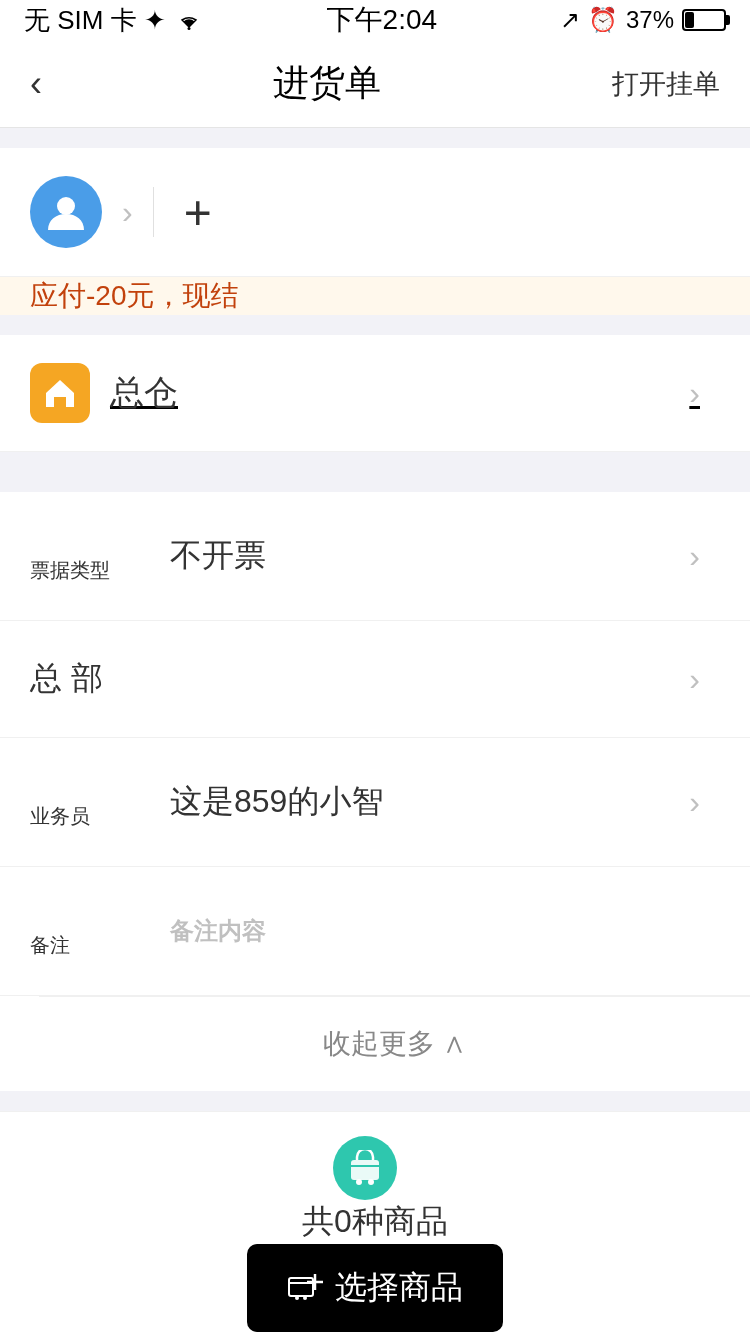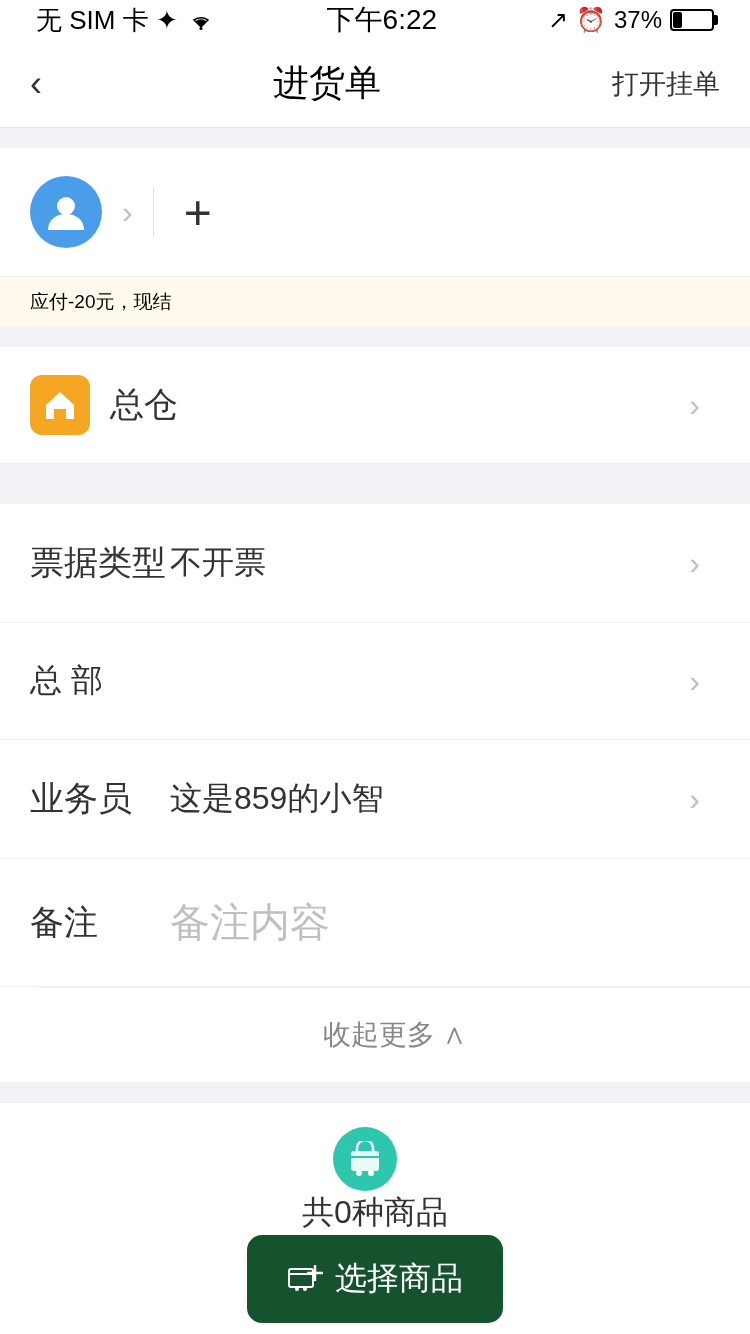--- a/index.html
+++ b/index.html
@@ -13,21 +13,21 @@
     }
 
     
     .status-bar {
       width: 750px;
       height: 40px;
       background: #fff;
       display: flex;
       align-items: center;
       justify-content: space-between;
-      padding: 0 36px;
+      padding: 0 24px;
       font-size: 26px;
       color: #000;
     }
     .status-left {
       display: flex;
       align-items: center;
       gap: 8px;
     }
     .status-center {
       font-size: 28px;
@@ -149,32 +149,33 @@
     .add-btn {
       font-size: 48px;
       color: #333;
       cursor: pointer;
       padding: 0 10px;
     }
 
     
     .notice-bar {
       background: #fff8ec;
-      padding: 12px 30px;
-      font-size: 19px;
-      color: #000000;
+      padding: 0 30px;
+      font-size: 28px;
+      color: #c2410c;
     }
 
     
     .warehouse-row {
       display: flex;
       align-items: center;
       padding: 28px 30px;
       background: #fff;
       border-bottom: 1px solid #f0f0f0;
+      text-decoration: underline;
     }
     .warehouse-icon {
       width: 60px;
       height: 60px;
       border-radius: 12px;
       background: #f5a623;
       display: flex;
       align-items: center;
       justify-content: center;
       margin-right: 20px;
@@ -191,34 +192,36 @@
       background: #fff;
       margin-top: 20px;
     }
     .form-row {
       display: flex;
       align-items: center;
       padding: 36px 30px;
       border-bottom: 1px solid #f0f0f0;
     }
     .form-label {
-      font-size: 34px;
+      font-size: 20px;
       color: #333;
       width: 140px;
       flex-shrink: 0;
+      margin-top: 29px;
     }
     .form-value {
       flex: 1;
       font-size: 32px;
       color: #333;
     }
     .form-placeholder {
       flex: 1;
-      font-size: 40px;
+      font-size: 24px;
       color: #c0c0c0;
+      font-weight: bold;
     }
 
     
     .collapse-row {
       background: #fff;
       display: flex;
       align-items: center;
       justify-content: center;
       padding: 28px 30px;
       border-top: 1px solid #f0f0f0;
@@ -251,46 +254,46 @@
       justify-content: center;
       margin-right: 20px;
       flex-shrink: 0;
     }
     .product-count-text {
       flex: 1;
       font-size: 32px;
       color: #333;
     }
     .select-goods-btn {
-      background: #14532d;
+      background: #000000;
       color: #fff;
       font-size: 32px;
       padding: 22px 40px;
-      border-radius: 15px;
+      border-radius: 10px;
       display: flex;
       align-items: center;
       gap: 12px;
       cursor: pointer;
       border: none;
     }
   </style>
 </head>
 <body>
 
 <div class="status-bar">
   <div class="status-left">
     <span>无 SIM 卡 ✦</span>
     <svg width="30" height="22" viewBox="0 0 30 22">
       <path d="M15 18l3-3a4.2 4.2 0 00-6 0l3 3z" fill="#000"></path>
       <path d="M15 18l5.5-5.5a8 8 0 00-11 0L15 18z" fill="#000"></path>
       <path d="M15 18L22 11a13 13 0 00-14 0L15 18z" fill="none" stroke="#000" stroke-width="1.5"></path>
       <circle cx="15" cy="19.5" r="1.5" fill="#000"></circle>
     </svg>
   </div>
-  <div class="status-center">下午6:22</div>
+  <div class="status-center">下午2:04</div>
   <div class="status-right">
     <span>↗</span>
     <span>⏰</span>
     <span>37%</span>
     <span class="battery-icon">
       <span class="battery-fill"></span>
     </span>
   </div>
 </div>
 

